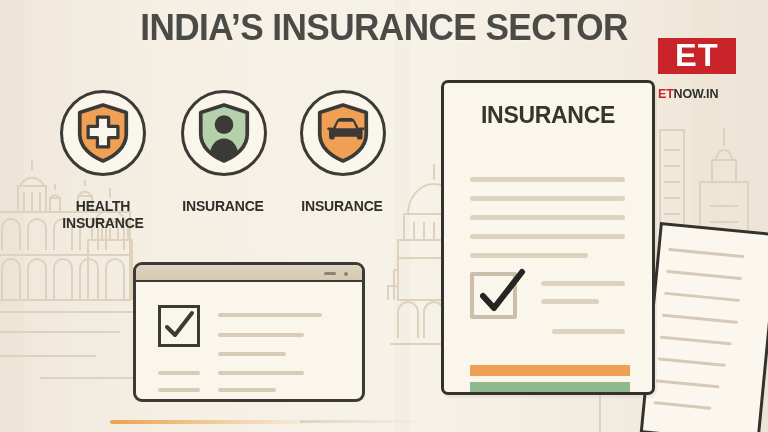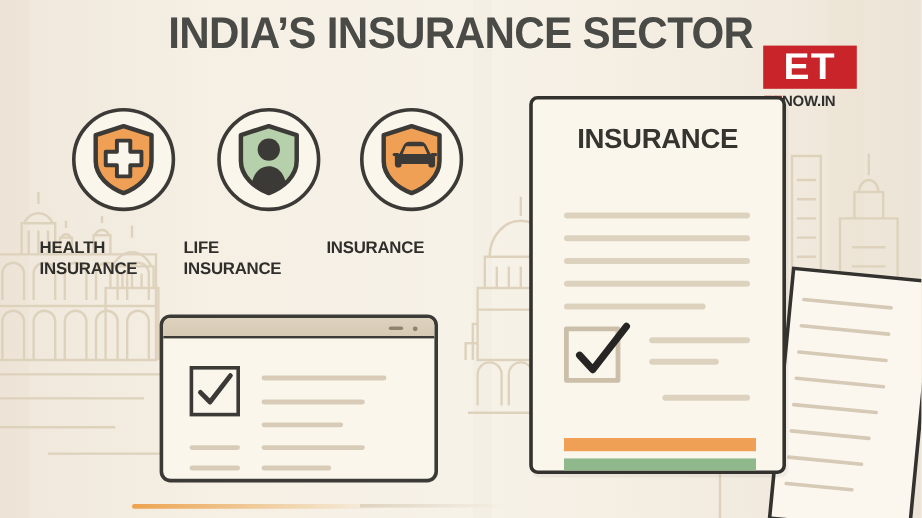--- a/index.html
+++ b/index.html
@@ -30,55 +30,55 @@
     font-weight:bold;
     letter-spacing:-0.6px;
     color:#4a4a46;
     font-family:"Liberation Sans", sans-serif;
     transform:scaleX(.95);
     text-shadow:0 1px 0 rgba(255,255,255,.35);
     white-space:nowrap;
   }
 
   
-  .logo{position:absolute;left:636px;top:38px;width:100px;}
+  .logo{position:absolute;left:658px;top:38px;width:100px;}
   .logo-et{
     background:#c8242a;width:78px;height:36px;
     display:flex;align-items:center;justify-content:center;
     box-sizing:border-box;padding-bottom:2px;
   }
   .logo-et span{
     color:#ffffff;font-weight:bold;font-size:31px;line-height:31px;
     letter-spacing:1px;transform:scaleX(1.05);
   }
   .logo-now{
     background:#c8242a;width:78px;height:19px;
     display:flex;align-items:center;justify-content:center;
     margin-top:0px;
   }
   .logo-now span{
     color:#ffffff;font-weight:bold;font-size:17px;line-height:17px;
     letter-spacing:.5px;transform:scaleX(1.08);
   }
   .logo-url{
-    margin-top:3px;width:92px;
+    margin-top:13px;width:92px;
     font-weight:bold;font-size:12.5px;line-height:14px;letter-spacing:-.2px;
   }
   .logo-url .u1{color:#c8242a;}
   .logo-url .u2{color:#2f2f2d;}
 
   
   .circle{
     position:absolute;width:86px;height:86px;border-radius:50%;
     background:#faf6ec;border:3.5px solid #3b3a36;
     box-sizing:border-box;
   }
   .shield-wrap{position:absolute;left:0;top:0;width:100%;height:100%;}
   .cap{
-    position:absolute;text-align:left;width:140px;
+    position:absolute;text-align:center;width:140px;
     font-weight:bold;font-size:14px;line-height:17px;
     color:#2f2e2b;letter-spacing:-.2px;
   }
 
   
   .window{
     position:absolute;left:133px;top:262px;width:232px;height:140px;
     border:3.5px solid #3b3a36;border-radius:9px;
     background:#faf6ec;box-sizing:border-box;overflow:hidden;
   }
@@ -256,21 +256,20 @@
         </clipPath>
       </defs>
       <path d="M43 13 L68 21 L68 44 C68 58 56 68 43 73 C30 68 18 58 18 44 L18 21 Z" fill="#b6d0ac" stroke="#3b3a36" stroke-width="4" stroke-linejoin="round"></path>
       <g clip-path="url(#lifeclip)">
         <circle cx="43" cy="34" r="10" fill="#3b3a36"></circle>
         <path d="M27 72 C27 57 34 49 43 49 C52 49 59 57 59 72 Z" fill="#3b3a36"></path>
       </g>
     </svg>
   </div>
   <div class="cap" style="left:153px;top:198px">
-    <div>LIFE</div>
     <div>INSURANCE</div>
   </div>
 
   <div class="circle" style="left:300px;top:90px">
     <svg class="shield-wrap" viewBox="0 0 86 86">
       <path d="M43 13 L68 21 L68 44 C68 58 56 68 43 73 C30 68 18 58 18 44 L18 21 Z" fill="#efa055" stroke="#3b3a36" stroke-width="4" stroke-linejoin="round"></path>
       <g fill="#3b3a36">
         <path d="M28 41 C28 39 30 38 32 38 L36 30 C37 28 39 27 41 27 L51 27 C53 27 55 28 56 30 L60 38
                  C62 38 64 39 64 41 L64 48 C64 49 63 50 62 50 L60 50 C59 50 58 49 58 48 L58 47 L34 47
                  L34 48 C34 49 33 50 32 50 L30 50 C29 50 28 49 28 47 Z"></path>

